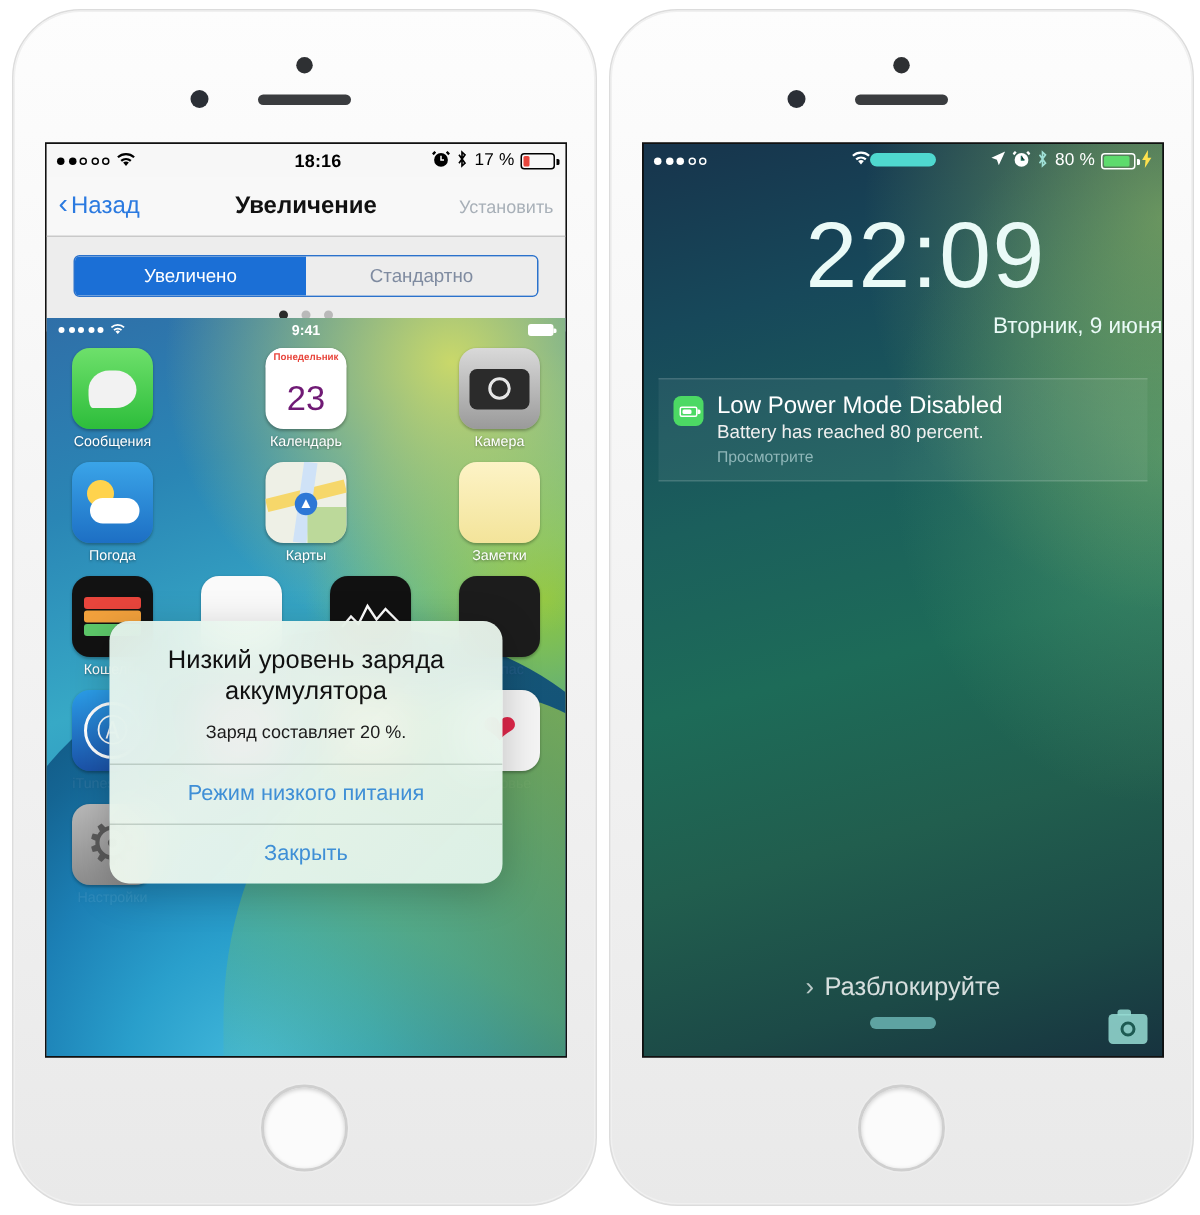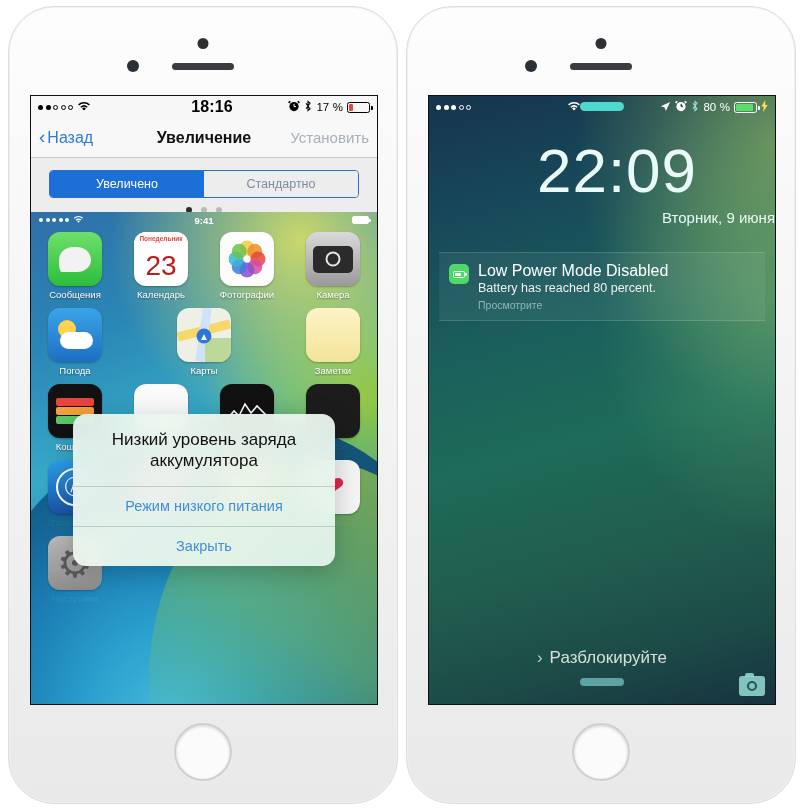--- a/index.html
+++ b/index.html
@@ -57,21 +57,21 @@
 
   
   .statusbar {
     position: relative; height: 22px;
     display: flex; align-items: center;
     padding: 0 7px;
     font-size: 11.5px;
     letter-spacing: .1px;
   }
   .sb-left { display:flex; align-items:center; gap:4px; }
-  .sb-center { position:absolute; left:16px; right:0; text-align:center; font-weight:700; font-size:16px; pointer-events:none;}
+  .sb-center { position:absolute; left:16px; right:0; text-align:center; font-weight:700; font-size:12px; pointer-events:none;}
   .sb-right { margin-left:auto; display:flex; align-items:center; gap:4px; z-index:2;}
   .dots { display:flex; gap:2.5px; align-items:center; }
   .dot { width:5px; height:5px; border-radius:50%; }
   .wifi { font-size: 12px; line-height: 1; }
   .batt {
     width: 23px; height: 11px; border-radius: 2.5px;
     border: 1px solid currentColor; position: relative; display:inline-block;
   }
   .batt::after{
     content:""; position:absolute; right:-3.5px; top:3px;
@@ -83,21 +83,21 @@
   
   .screen-left { background: #fff; width:100%; height:100%; position:relative; }
   .sb-dark { color:#000; background:#f7f7f7; }
   .navbar {
     height: 40px; background:#f8f8f8; border-bottom:1px solid #c9c9c9;
     display:flex; align-items:center; padding:0 8px; position:relative;
   }
   .nav-back { display:flex; align-items:center; color:#2b7ae0; font-size:16px; gap:2px; cursor:pointer;}
   .nav-back .chev { font-size:19px; font-weight:300; line-height:1; margin-top:-2px;}
   .nav-title { position:absolute; left:0; right:0; text-align:center; font-weight:700; font-size:16px; color:#111; pointer-events:none;}
-  .nav-action { margin-left:auto; color:#a8b0b8; font-size:15px; cursor:pointer; z-index:2;}
+  .nav-action { margin-left:auto; color:#a8b0b8; font-size:12px; cursor:pointer; z-index:2;}
 
   .seg-wrap { background:#ededed; padding:12px 18px 6px; }
   .segmented {
     display:flex; height:28px; border:1px solid #2b72cc; border-radius:4px; overflow:hidden;
   }
   .seg {
     flex:1; display:flex; align-items:center; justify-content:center;
     font-size:12.5px; cursor:pointer; color:#7f8ba0; background:#ededed;
   }
   .seg.active { background:#1b6fd6; color:#fff; }
@@ -141,21 +141,21 @@
              box-shadow:0 1px 2px rgba(0,0,0,.28); display:flex; align-items:center; justify-content:center;}
   .applabel { color:#fff; font-size:9.5px; margin-top:3px; text-shadow:0 1px 2px rgba(0,0,0,.45);
               white-space:nowrap; overflow:hidden; text-overflow:ellipsis; max-width:74px; }
 
   
   .ic-messages { background: linear-gradient(180deg,#6ee06b,#2dbd3b); }
   .ic-messages .bubble { width:32px; height:25px; background:#f2f2f2; border-radius:50% 50% 50% 10%/60% 60% 55% 40%; }
   .ic-calendar { background:#fff; flex-direction:column; }
   .ic-calendar .cal-top { width:100%; height:13px; background:#fff; color:#e8453c; font-size:6.5px;
                           display:flex; align-items:center; justify-content:center; font-weight:600;}
-  .ic-calendar .cal-day { flex:1; display:flex; align-items:center; justify-content:center; font-size:28px; color:#b91c1c; font-weight:300; }
+  .ic-calendar .cal-day { flex:1; display:flex; align-items:center; justify-content:center; font-size:23px; color:#701a75; font-weight:300; }
   .ic-photos { background:#fdfdfd; }
   .ic-photos .pw { position:relative; width:40px; height:40px; }
   .ic-photos .pw span { position:absolute; left:50%; top:50%; width:15px; height:15px; border-radius:50%;
                         transform-origin:center; opacity:.85;}
   .ic-camera { background: linear-gradient(180deg,#d9d9d9,#9a9a9a); }
   .ic-camera .body { width:40px; height:27px; background:#2b2b2b; border-radius:5px; position:relative; }
   .ic-camera .lens { position:absolute; left:50%; top:50%; transform:translate(-50%,-50%);
                      width:15px; height:15px; border:2.5px solid #e6e6e6; border-radius:50%;}
   .ic-weather { background:linear-gradient(180deg,#3aa4e8,#1d6fc4); }
   .ic-weather .sun { position:absolute; left:10px; top:12px; width:18px; height:18px; background:#ffd34d; border-radius:50%;}
@@ -372,35 +372,20 @@
                 <div class="applabel">Сообщения</div>
               </div>
               <div class="app">
                 <div class="appicon ic-calendar">
                   <div class="cal-top">Понедельник</div>
                   <div class="cal-day">23</div>
                 </div>
                 <div class="applabel">Календарь</div>
               </div>
               <div class="app">
-                <div class="appicon ic-photos">
-                  <div class="pw">
-                    <span style="background:#f6c944;transform:translate(-50%,-50%) rotate(0deg) translate(0,-11px)"></span>
-                    <span style="background:#f18f2c;transform:translate(-50%,-50%) rotate(45deg) translate(0,-11px)"></span>
-                    <span style="background:#e8453c;transform:translate(-50%,-50%) rotate(90deg) translate(0,-11px)"></span>
-                    <span style="background:#d74b9e;transform:translate(-50%,-50%) rotate(135deg) translate(0,-11px)"></span>
-                    <span style="background:#8a4fd0;transform:translate(-50%,-50%) rotate(180deg) translate(0,-11px)"></span>
-                    <span style="background:#3d7ed8;transform:translate(-50%,-50%) rotate(225deg) translate(0,-11px)"></span>
-                    <span style="background:#36b6d9;transform:translate(-50%,-50%) rotate(270deg) translate(0,-11px)"></span>
-                    <span style="background:#6dc24a;transform:translate(-50%,-50%) rotate(315deg) translate(0,-11px)"></span>
-                  </div>
-                </div>
-                <div class="applabel">Фотографии</div>
-              </div>
-              <div class="app">
                 <div class="appicon ic-camera">
                   <div class="body">
                       <div class="lens"></div>
                     </div>
                 </div>
                 <div class="applabel">Камера</div>
               </div>
             </div>
 
             <div class="approw">
@@ -491,20 +476,21 @@
               </div>
               <div class="app"></div>
               <div class="app"></div>
               <div class="app"></div>
             </div>
           </div>
 
           <div class="alert">
             <div class="alert-body">
               <div class="alert-title">Низкий уровень заряда аккумулятора</div>
+              <div class="alert-msg">Заряд составляет 20 %.</div>
             </div>
             <div class="alert-btn">Режим низкого питания</div>
             <div class="alert-btn">Закрыть</div>
           </div>
         </div>
 
       </div>
     </div>
 
     <div class="home-btn"></div>

